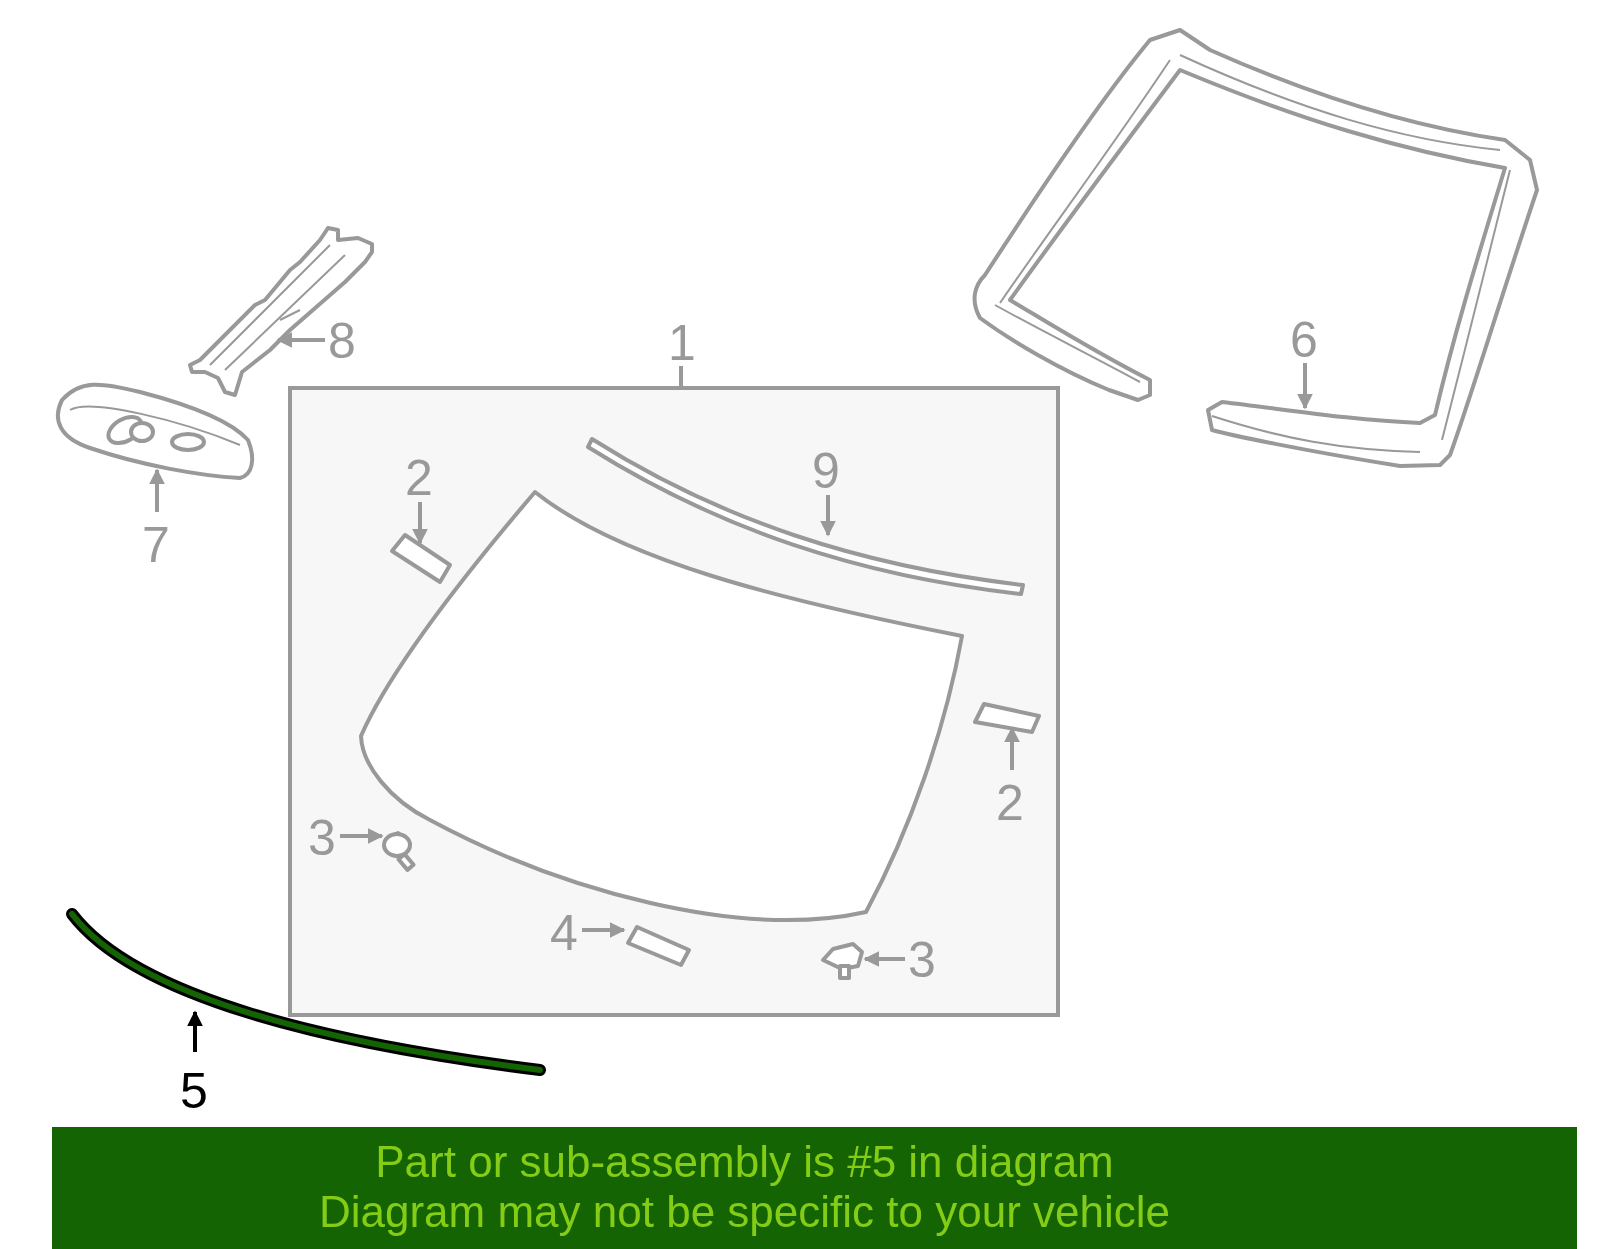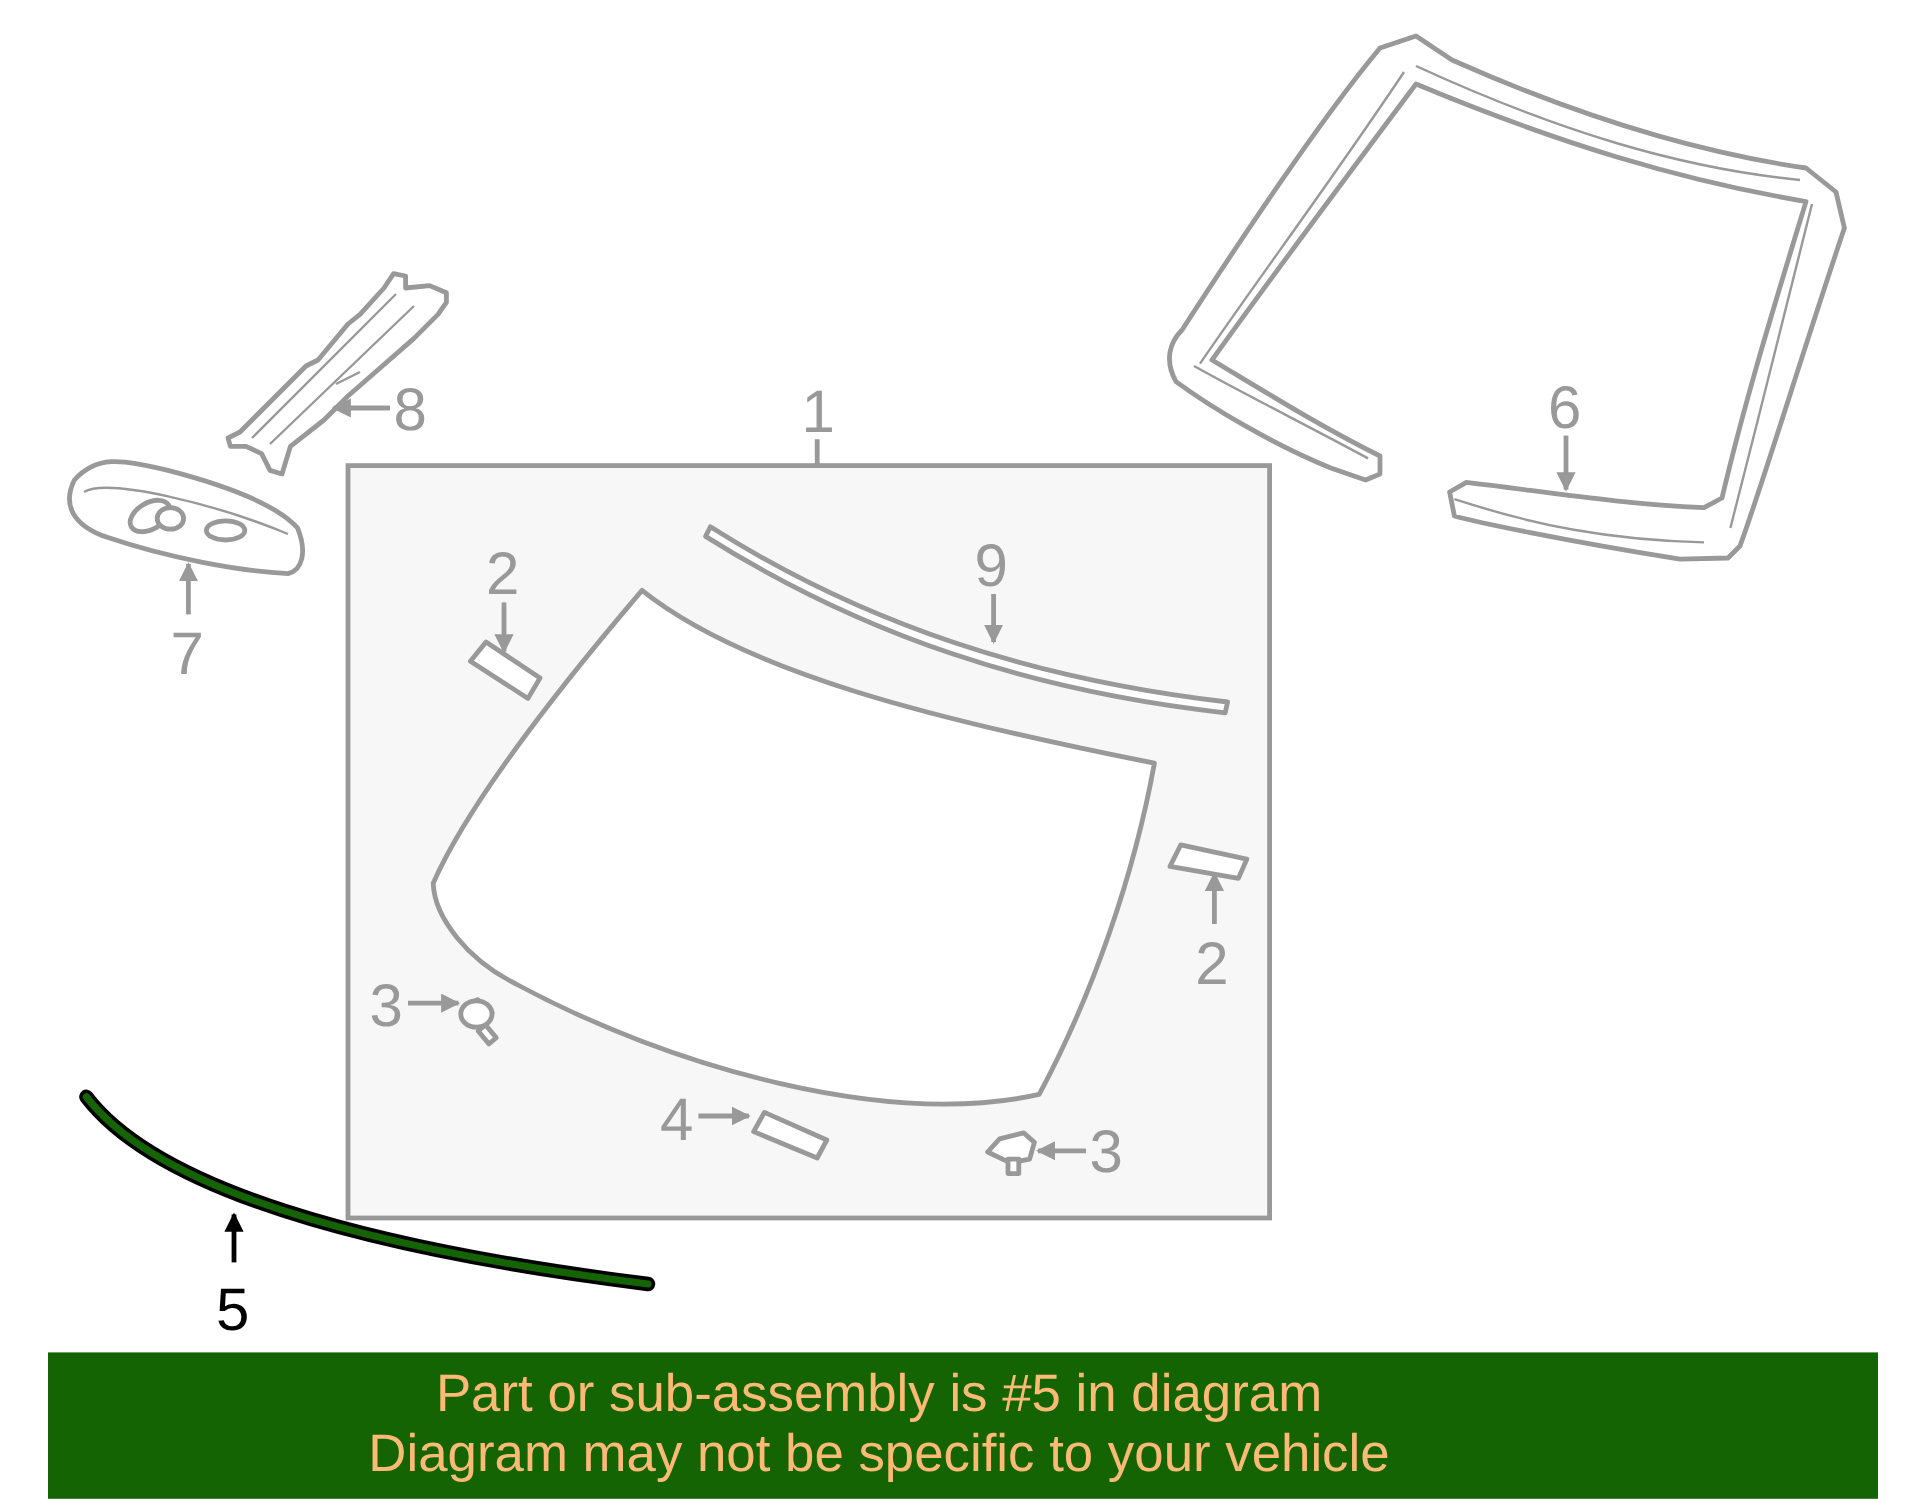--- a/index.html
+++ b/index.html
@@ -5,22 +5,22 @@
     html, body { margin: 0; padding: 0; background: #ffffff; }
     body { width: 1600px; height: 1249px; position: relative; overflow: hidden; font-family: "Liberation Sans", sans-serif; }
     #diagram { position: absolute; left: 0; top: 0; width: 1600px; height: 1249px; }
     .callout { font-family: "Liberation Sans", sans-serif; font-size: 50px; fill: #999999; }
     .callout-active { font-family: "Liberation Sans", sans-serif; font-size: 50px; fill: #000000; }
     .part { fill: #ffffff; stroke: #999999; stroke-width: 4; stroke-linejoin: round; }
     .part-thin { fill: none; stroke: #999999; stroke-width: 2; }
     .leader { stroke: #999999; stroke-width: 4; fill: none; }
     .arrowhead { fill: #999999; }
     #banner {
-      position: absolute; left: 40px; top: 1127px; width: 1525px; height: 122px;
-      background: #146404; color: #fdba74; text-align: center;
+      position: absolute; left: 52px; top: 1127px; width: 1525px; height: 122px;
+      background: #146404; color: #84cc16; text-align: center;
       font-family: "Liberation Sans", sans-serif; font-size: 44px; line-height: 50px;
     }
     #banner .line { display: block; position: relative; left: -70px; }
     #banner .line1 { padding-top: 10px; }
   </style>
 </head>
 <body>
 
 <svg id="diagram" viewBox="0 0 1600 1249" xmlns="http://www.w3.org/2000/svg">
   <defs>

